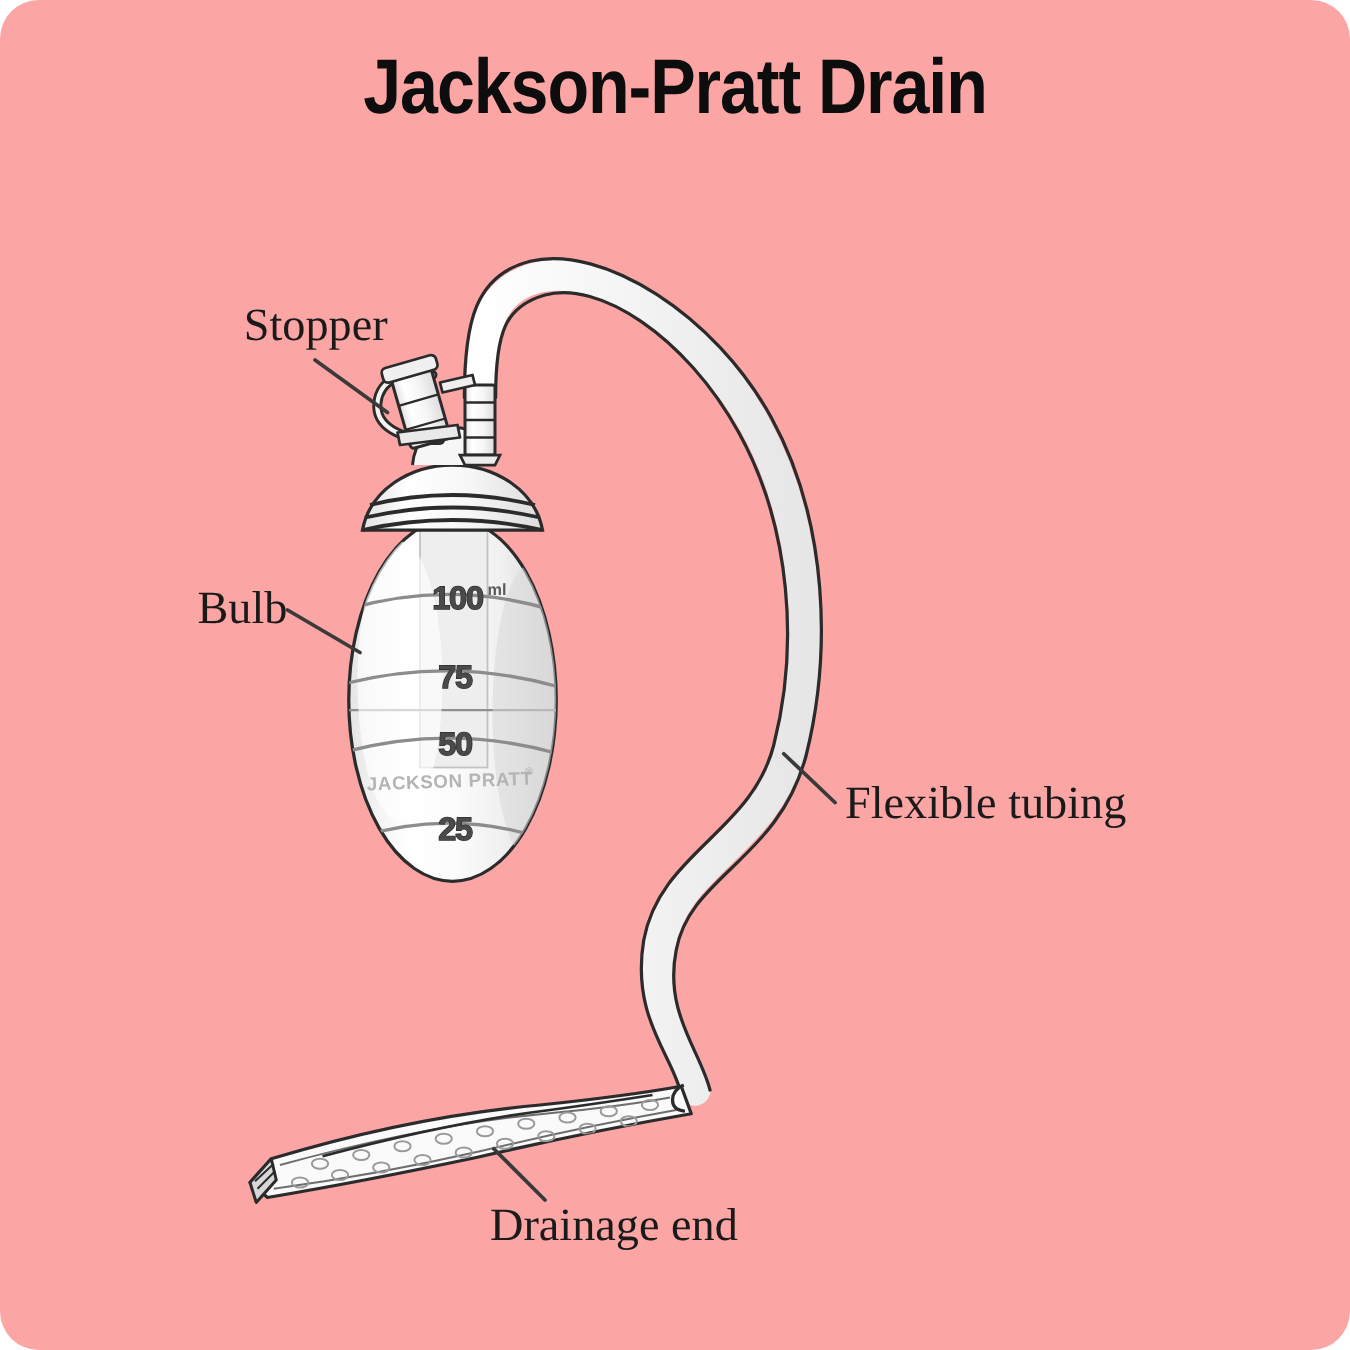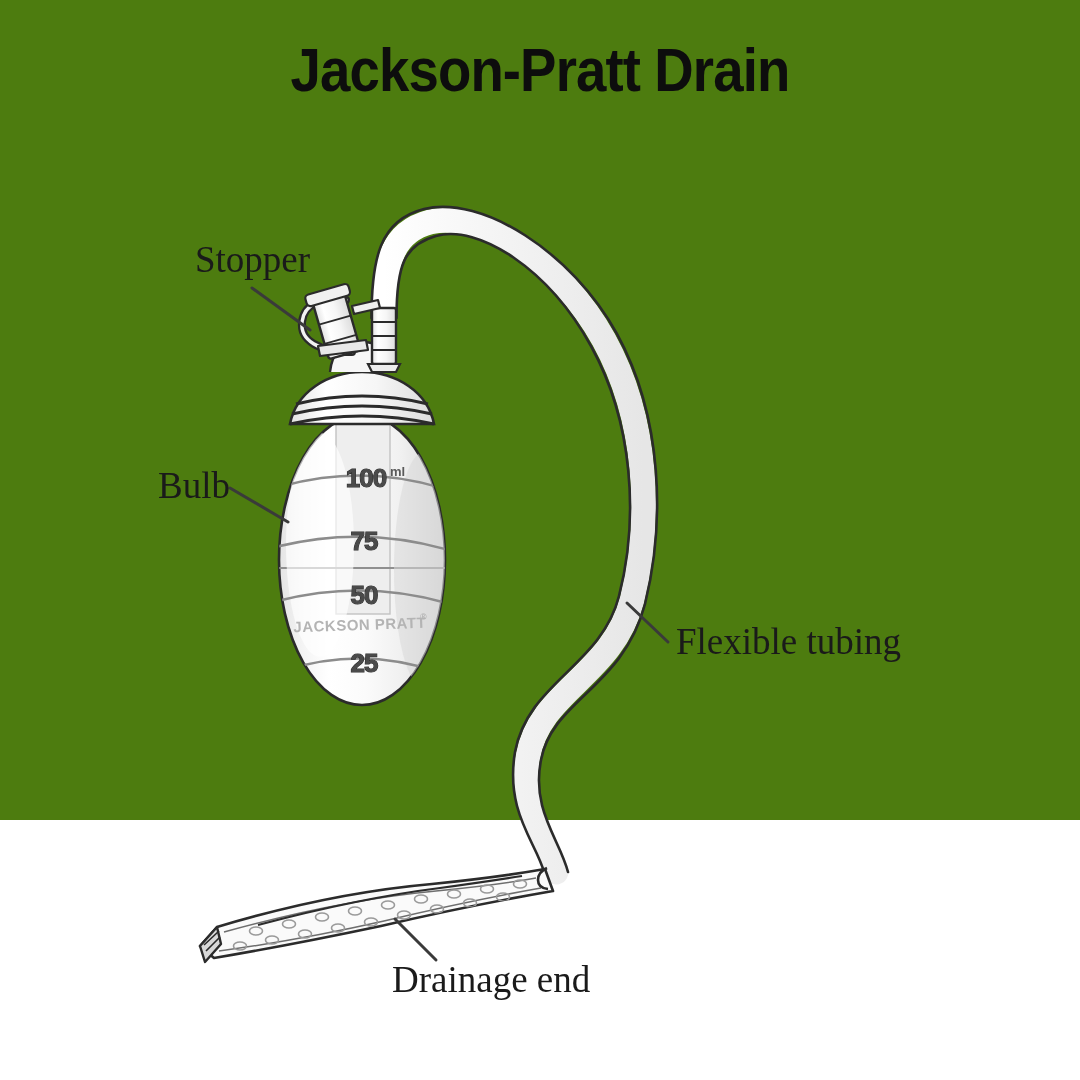--- a/index.html
+++ b/index.html
@@ -9,22 +9,23 @@
   }
   body {
     width: 1080px;
     height: 1080px;
     font-family: "Liberation Serif", serif;
     overflow: hidden;
   }
   #figure {
     position: relative;
     width: 1080px;
-    height: 820px;
-    background: #4d7c0f;
+    height: 1080px;
+    background: #fca5a5;
+    border-radius: 31px;
   }
   #title {
     position: absolute;
     top: 34px;
     left: 0;
     width: 1080px;
     text-align: center;
     font-family: "Liberation Sans", sans-serif;
     font-weight: bold;
     font-size: 62px;

